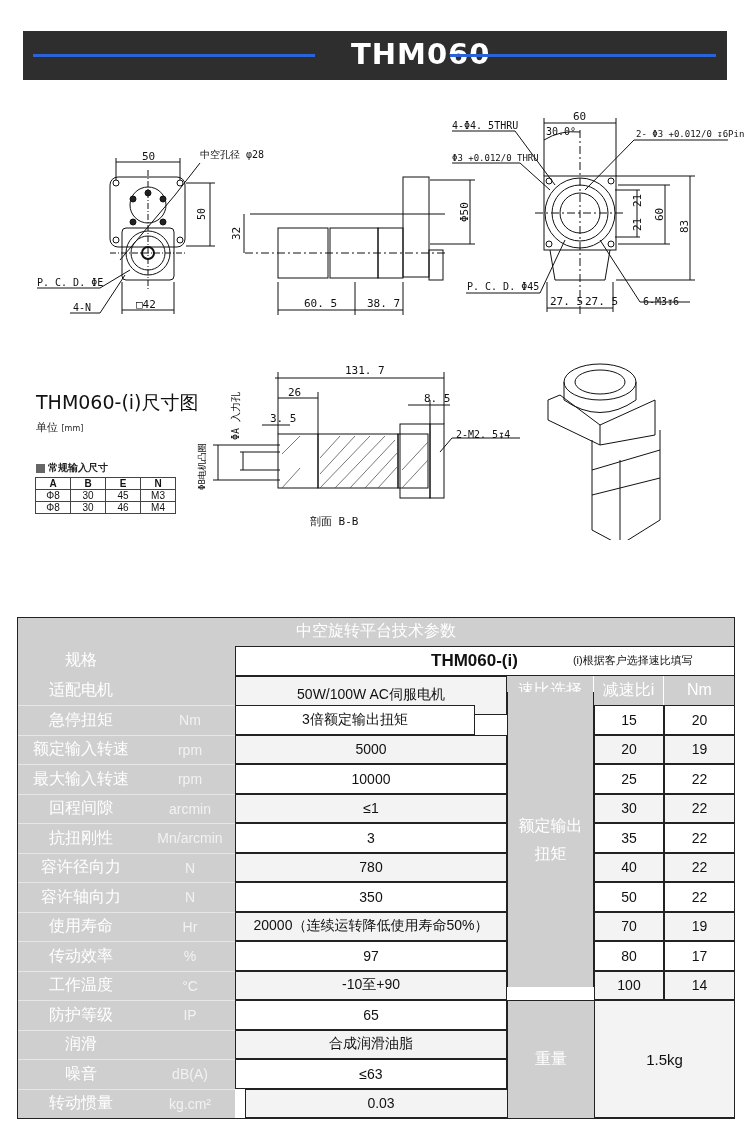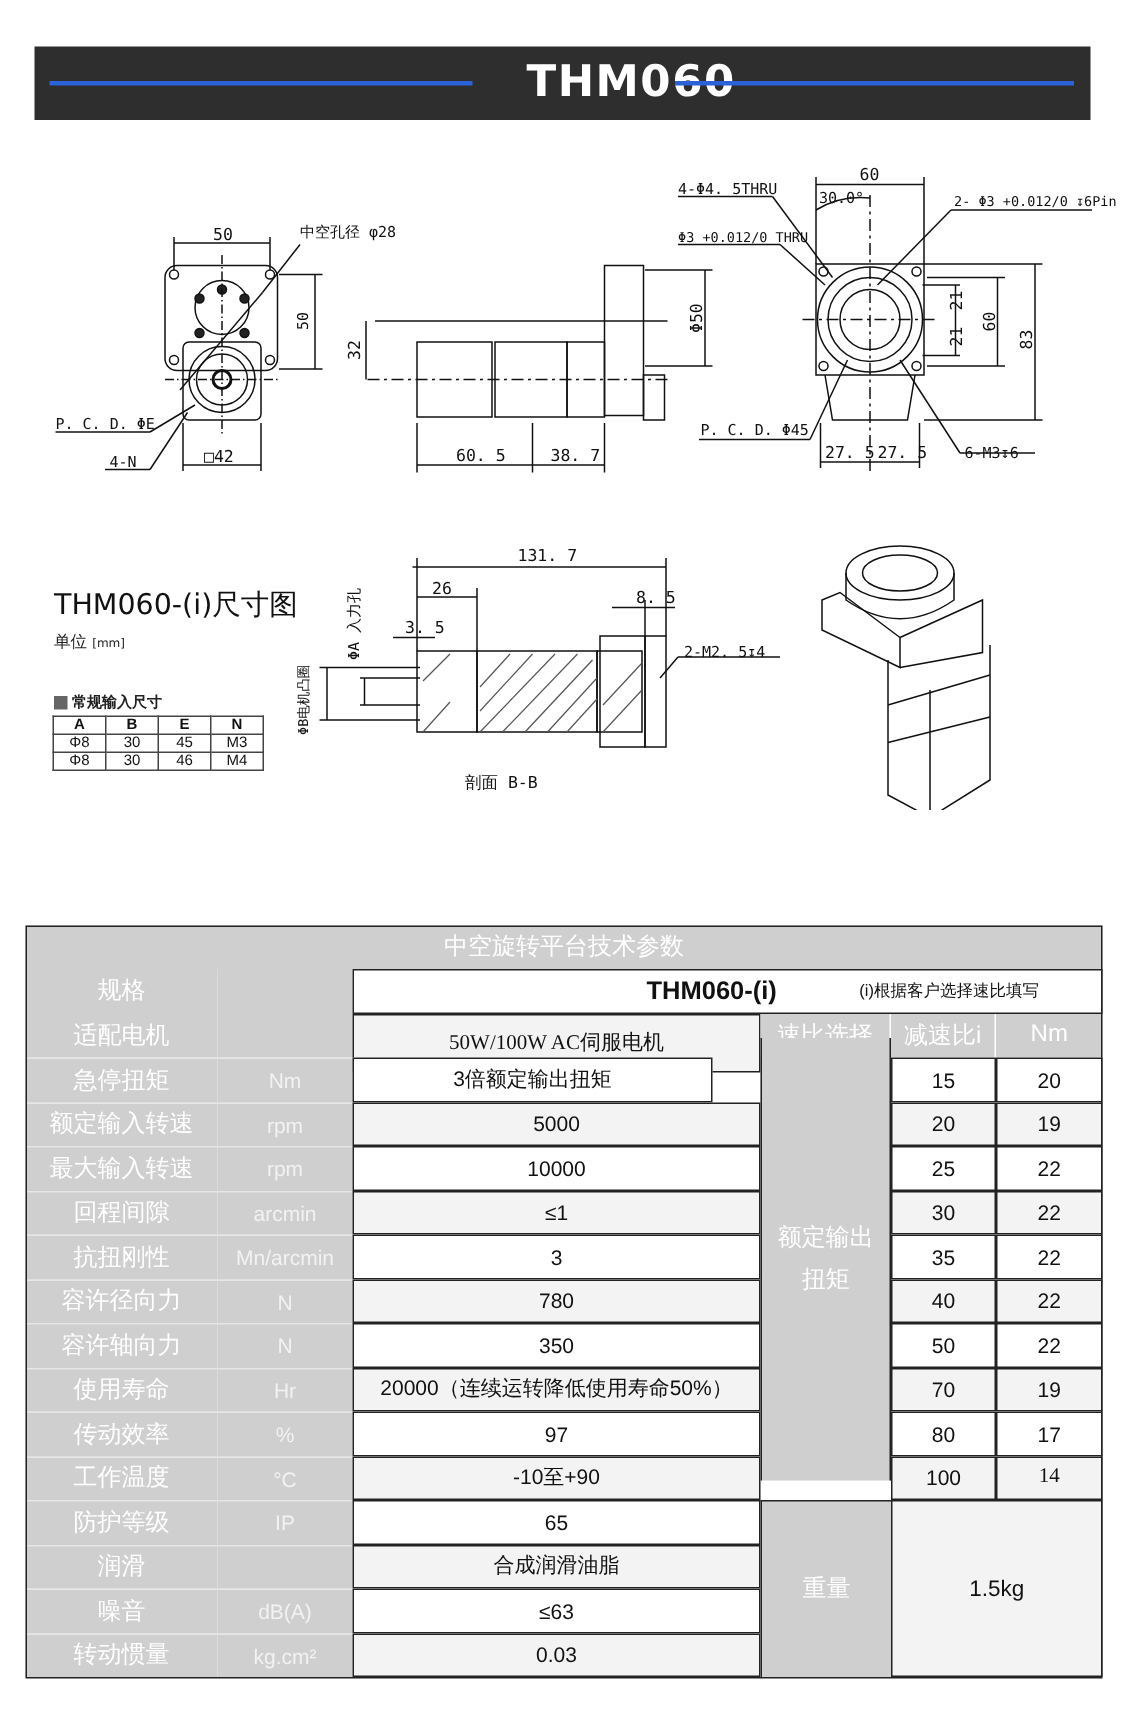--- a/index.html
+++ b/index.html
@@ -249,21 +249,21 @@
 <div id="spec">
     <div class="cell g" style="left: 17px; top: 617px; width: 718px; height: 29px; font-size: 16px;">中空旋转平台技术参数</div>
     <div class="cell g" style="left: 17px; top: 646px; width: 128px; height: 29.5px;">规格</div>
     <div class="cell g" style="left: 145px; top: 646px; width: 90px; height: 29.5px;"></div>
     <div class="cell w" style="left: 235px; top: 646px; width: 500px; height: 29.5px; justify-content: flex-start;">
       <span style="font-weight: bold; font-size: 17px; margin-left: 195px;">THM060-(i)</span>
       <span style="font-size: 11px; margin-left: 55px;">(i)根据客户选择速比填写</span>
     </div>
     <div class="cell g" style="left: 17px; top: 675.5px; width: 128px; height: 29.5px;">适配电机</div>
     <div class="cell g" style="left: 145px; top: 675.5px; width: 90px; height: 29.5px;"></div>
-    <div class="cell wl" style="left: 235px; top: 675.5px; width: 272px; height: 39px; font-family: Liberation Serif, serif;">50W/100W AC伺服电机</div>
+    <div class="cell wl" style="left: 235px; top: 675.5px; width: 272px; height: 39px;">50W/100W AC伺服电机</div>
     <div class="cell g" style="left: 507px; top: 675.5px; width: 87px; height: 29.5px; border-right: 1px solid rgb(255, 255, 255);">速比选择</div>
     <div class="cell g" style="left: 594px; top: 675.5px; width: 70px; height: 29.5px; border-right: 1px solid rgb(255, 255, 255);">减速比i</div>
     <div class="cell g" style="left: 664px; top: 675.5px; width: 71px; height: 29.5px;">Nm</div>
     <div class="cell g" style="left: 17px; top: 705px; width: 128px; height: 29.5px; border-top: 1px solid rgb(230, 230, 230);">急停扭矩</div>
     <div class="cell gu" style="left: 145px; top: 705px; width: 90px; height: 29.5px; border-top: 1px solid rgb(230, 230, 230);">Nm</div>
     <div class="cell w" style="left: 235px; top: 705px; width: 240px; height: 29.5px;">3倍额定输出扭矩</div>
     <div class="cell g" style="left: 17px; top: 734.5px; width: 128px; height: 29.5px; border-top: 1px solid rgb(230, 230, 230);">额定输入转速</div>
     <div class="cell gu" style="left: 145px; top: 734.5px; width: 90px; height: 29.5px; border-top: 1px solid rgb(230, 230, 230);">rpm</div>
     <div class="cell wl" style="left: 235px; top: 734.5px; width: 272px; height: 29.5px;">5000</div>
     <div class="cell g" style="left: 17px; top: 764px; width: 128px; height: 29.5px; border-top: 1px solid rgb(230, 230, 230);">最大输入转速</div>
@@ -294,38 +294,38 @@
     <div class="cell gu" style="left: 145px; top: 1000px; width: 90px; height: 29.5px; border-top: 1px solid rgb(230, 230, 230);">IP</div>
     <div class="cell w" style="left: 235px; top: 1000px; width: 272px; height: 29.5px;">65</div>
     <div class="cell g" style="left: 17px; top: 1029.5px; width: 128px; height: 29.5px; border-top: 1px solid rgb(230, 230, 230); font-family: Liberation Mono, monospace;">润滑</div>
     <div class="cell gu" style="left: 145px; top: 1029.5px; width: 90px; height: 29.5px; border-top: 1px solid rgb(230, 230, 230);"></div>
     <div class="cell wl" style="left: 235px; top: 1029.5px; width: 272px; height: 29.5px;">合成润滑油脂</div>
     <div class="cell g" style="left: 17px; top: 1059px; width: 128px; height: 29.5px; border-top: 1px solid rgb(230, 230, 230);">噪音</div>
     <div class="cell gu" style="left: 145px; top: 1059px; width: 90px; height: 29.5px; border-top: 1px solid rgb(230, 230, 230);">dB(A)</div>
     <div class="cell w" style="left: 235px; top: 1059px; width: 272px; height: 29.5px;">≤63</div>
     <div class="cell g" style="left: 17px; top: 1088.5px; width: 128px; height: 29.5px; border-top: 1px solid rgb(230, 230, 230);">转动惯量</div>
     <div class="cell gu" style="left: 145px; top: 1088.5px; width: 90px; height: 29.5px; border-top: 1px solid rgb(230, 230, 230);">kg.cm²</div>
-    <div class="cell wl" style="left: 235px; top: 1088.5px; width: 272px; height: 29.5px;">0.03</div>
+    <div class="cell wl" style="left: 245px; top: 1088.5px; width: 272px; height: 29.5px;">0.03</div>
     <div class="cell g" style="left: 507px; top: 692px; width: 87px; height: 295px; padding: 0px 6px; line-height: 28px; text-align: center; flex-wrap: wrap; border-left: 1px solid rgb(34, 34, 34); border-right: 1px solid rgb(34, 34, 34);">额定输出扭矩</div>
     <div class="cell w" style="left: 594px; top: 705px; width: 70px; height: 29.5px;">15</div>
     <div class="cell w" style="left: 664px; top: 705px; width: 71px; height: 29.5px;">20</div>
     <div class="cell wl" style="left: 594px; top: 734.5px; width: 70px; height: 29.5px;">20</div>
     <div class="cell wl" style="left: 664px; top: 734.5px; width: 71px; height: 29.5px;">19</div>
     <div class="cell w" style="left: 594px; top: 764px; width: 70px; height: 29.5px;">25</div>
     <div class="cell w" style="left: 664px; top: 764px; width: 71px; height: 29.5px;">22</div>
     <div class="cell wl" style="left: 594px; top: 793.5px; width: 70px; height: 29.5px;">30</div>
     <div class="cell wl" style="left: 664px; top: 793.5px; width: 71px; height: 29.5px;">22</div>
     <div class="cell w" style="left: 594px; top: 823px; width: 70px; height: 29.5px;">35</div>
     <div class="cell w" style="left: 664px; top: 823px; width: 71px; height: 29.5px;">22</div>
     <div class="cell wl" style="left: 594px; top: 852.5px; width: 70px; height: 29.5px;">40</div>
     <div class="cell wl" style="left: 664px; top: 852.5px; width: 71px; height: 29.5px;">22</div>
     <div class="cell w" style="left: 594px; top: 882px; width: 70px; height: 29.5px;">50</div>
     <div class="cell w" style="left: 664px; top: 882px; width: 71px; height: 29.5px;">22</div>
     <div class="cell wl" style="left: 594px; top: 911.5px; width: 70px; height: 29.5px;">70</div>
     <div class="cell wl" style="left: 664px; top: 911.5px; width: 71px; height: 29.5px;">19</div>
     <div class="cell w" style="left: 594px; top: 941px; width: 70px; height: 29.5px;">80</div>
     <div class="cell w" style="left: 664px; top: 941px; width: 71px; height: 29.5px;">17</div>
     <div class="cell wl" style="left: 594px; top: 970.5px; width: 70px; height: 29.5px;">100</div>
-    <div class="cell wl" style="left: 664px; top: 970.5px; width: 71px; height: 29.5px; font-family: Liberation Serif, serif;">14</div>
+    <div class="cell wl" style="left: 664px; top: 970.5px; width: 71px; height: 29.5px;">14</div>
     <div class="cell g" style="left: 507px; top: 1000px; width: 87px; height: 118px; border-left: 1px solid rgb(34, 34, 34); border-top: 1px solid rgb(34, 34, 34);">重量</div>
     <div class="cell wl" style="left: 594px; top: 1000px; width: 141px; height: 118px; font-size: 15px;">1.5kg</div>
   </div>
 <div class="outer"></div>
 
 </body></html>

